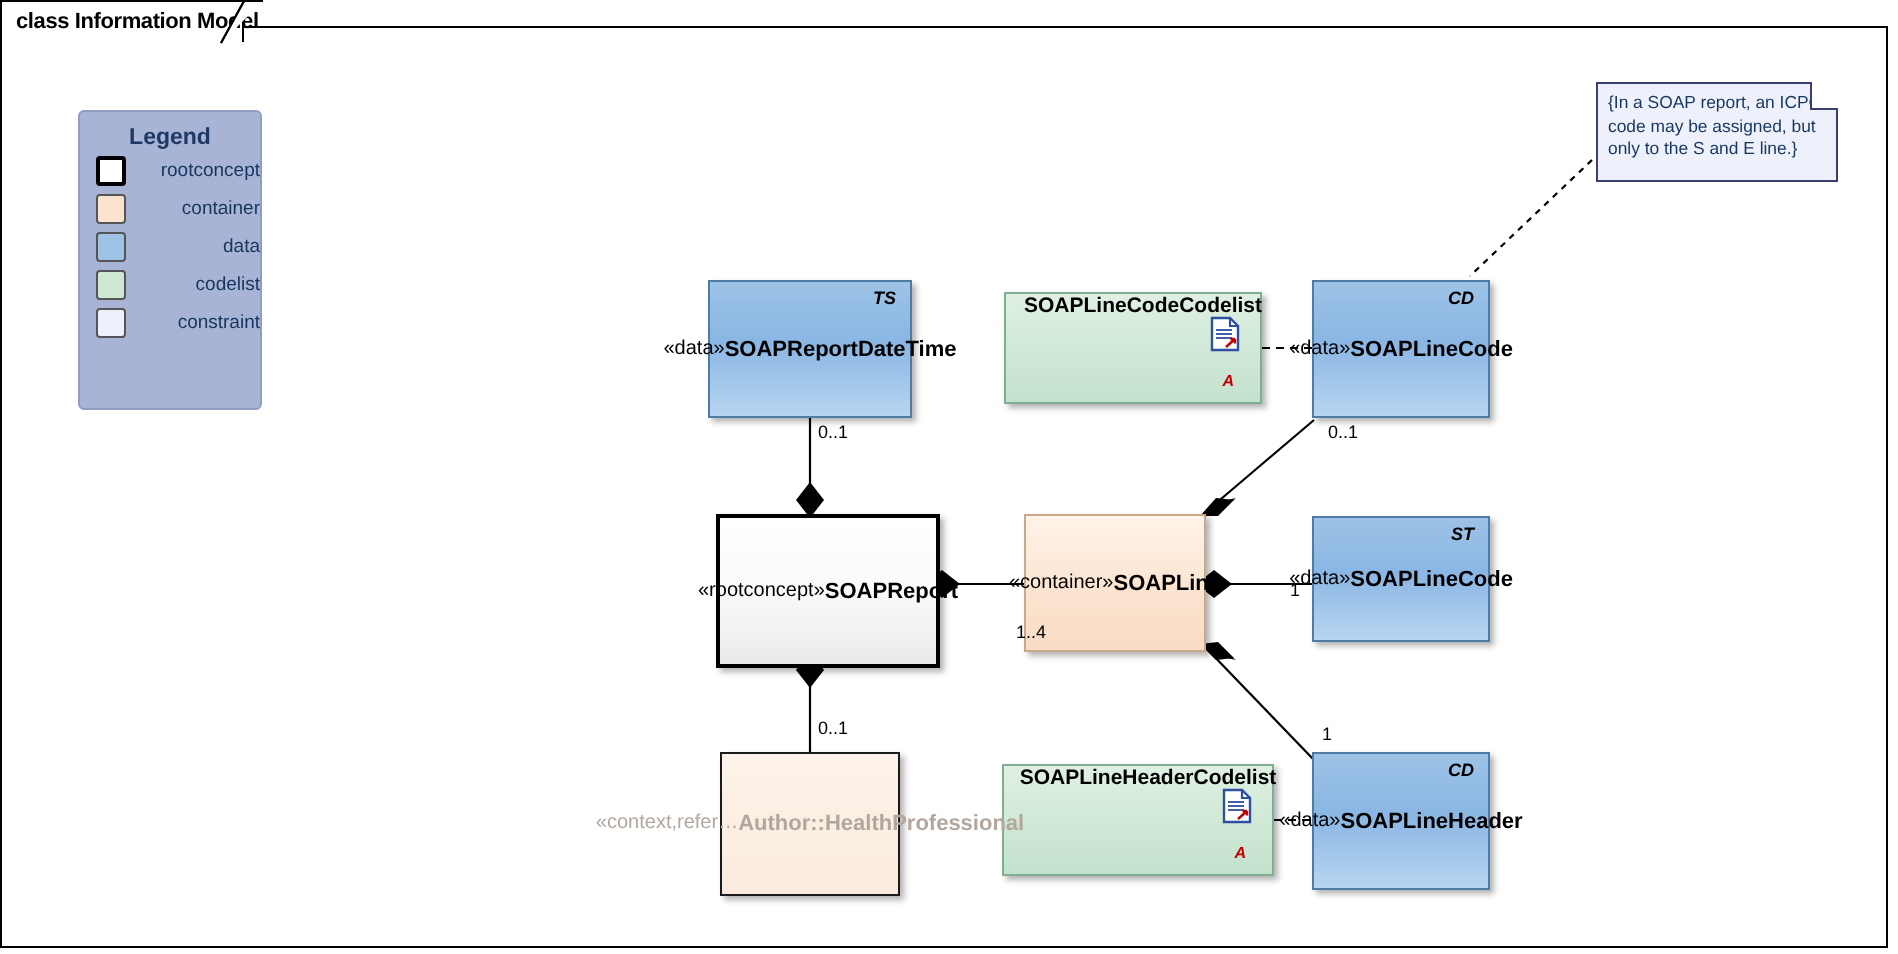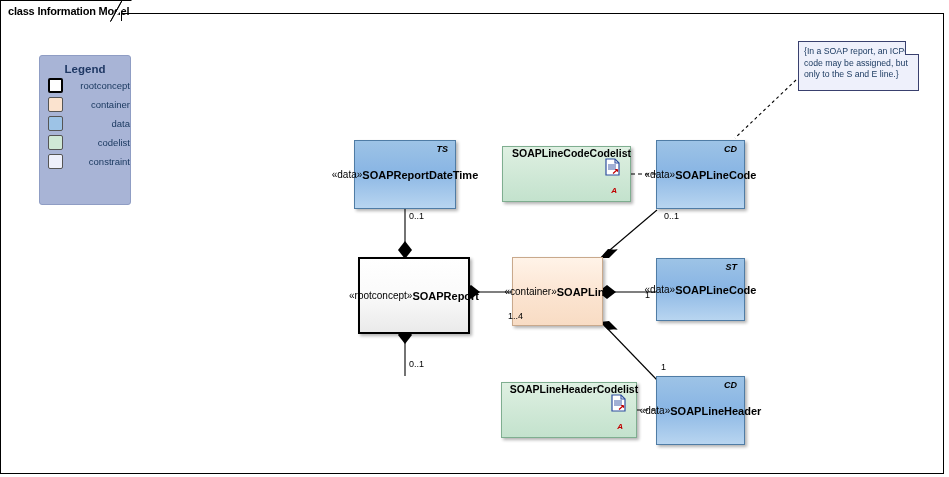--- a/index.html
+++ b/index.html
@@ -299,19 +299,24 @@
     </svg>
     <span class="a-mark">A</span>
   </div>
 
   <div class="node t-data" style="left:656px;top:376px;width:89px;height:69px;">
     <span class="corner-tag">CD</span>
     <span class="stereo">«data»</span>
     <span class="nm">SOAPLineHeader</span>
   </div>
 
+  <div class="node t-constraint" style="left:360px;top:376px;width:90px;height:72px;">
+    <span class="stereo">«context,refer…</span>
+    <span class="nm">Author::</span>
+    <span class="nm">HealthProfessional</span>
+  </div>
 
   <div id="note">
     <span class="note-text">{In a SOAP report, an ICPC code may be assigned, but only to the S and E line.}</span>
     <span class="fold"></span>
   </div>
 
 </div>
 
 </body></html>

